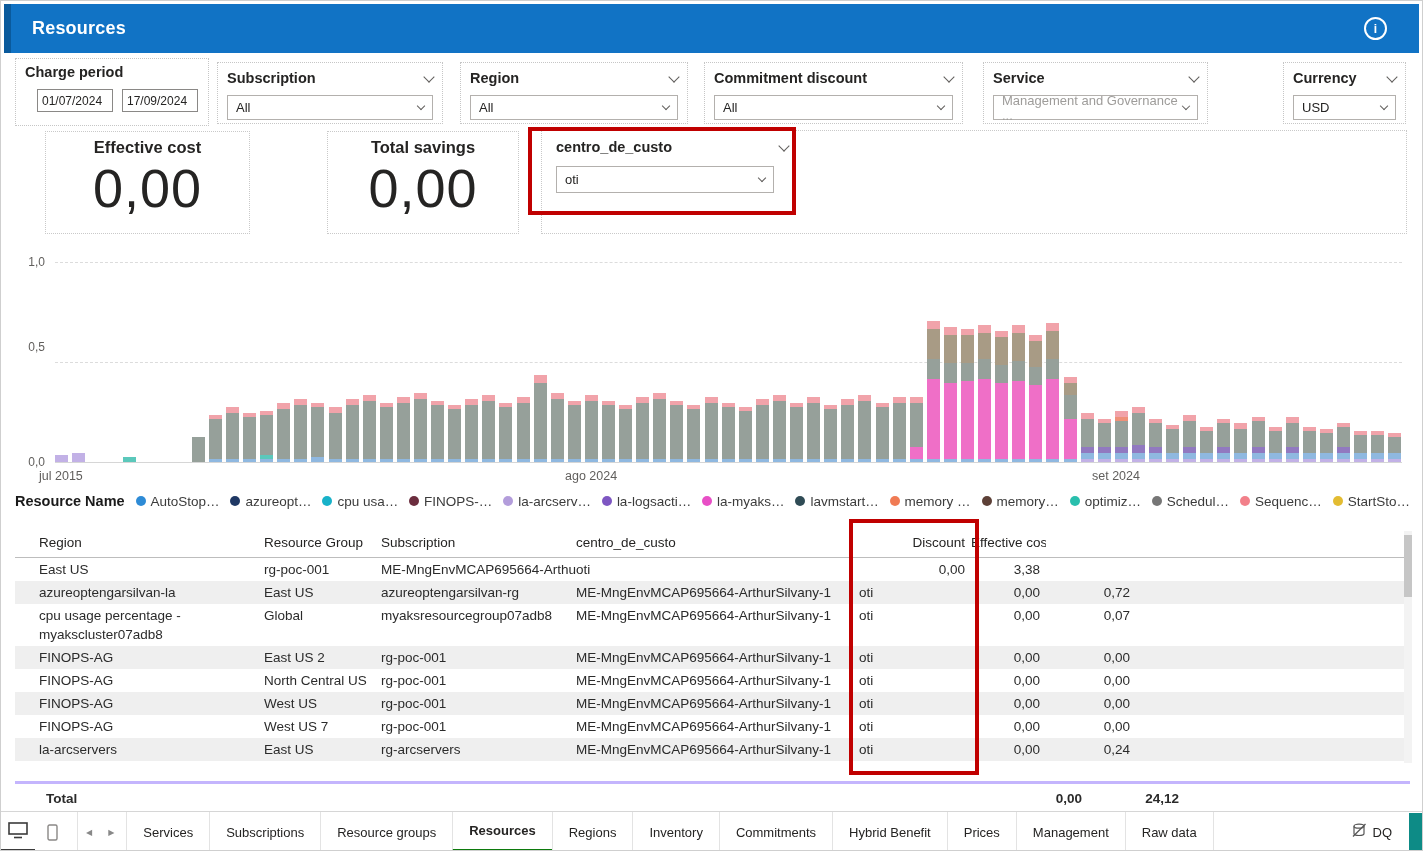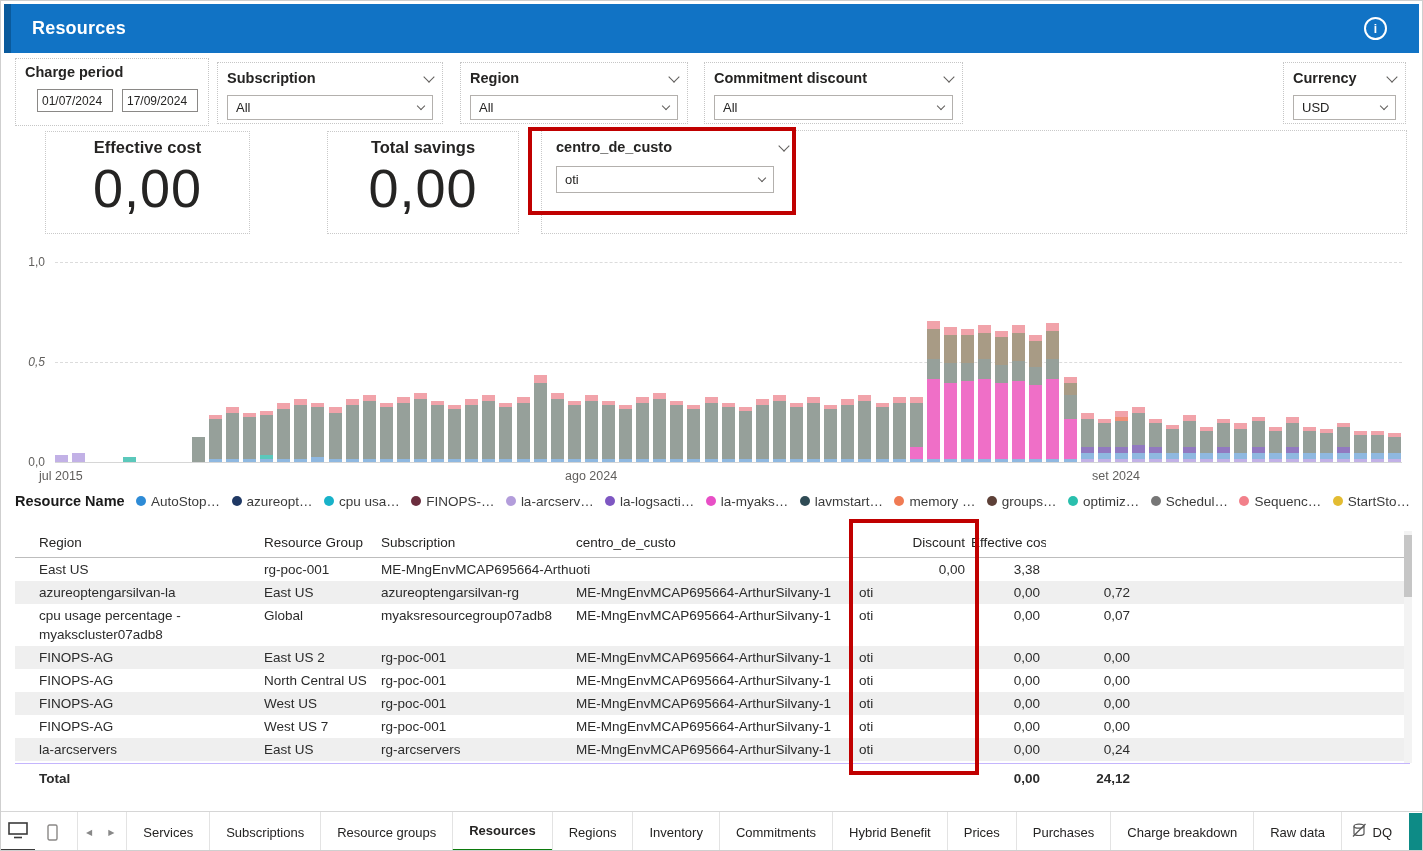--- a/index.html
+++ b/index.html
@@ -44,21 +44,21 @@
   .centro-slicer .fselect{width:218px;height:27px;margin-top:9px;}
 
   
   .redbox{position:absolute;border:4px solid #C00000;z-index:60;}
   .rb1{left:527px;top:126px;width:260px;height:80px;}
   .rb2{left:848px;top:518px;width:122px;height:248px;}
 
   
   .chart{position:absolute;left:14px;top:248px;width:1395px;height:234px;}
   .ytick{position:absolute;left:0;width:30px;text-align:right;font-size:12px;color:#605e5c;}
-  .yt-1{top:6px;}.yt-05{top:106px;font-style:italic;}.yt-0{top:206px;}
+  .yt-1{top:6px;}.yt-05{top:91px;}.yt-0{top:206px;}
   .grid{position:absolute;left:40px;right:8px;height:0;border-top:1px dashed #dcdcdc;}
   .g1{bottom:220px;}.g05{bottom:120px;}
   .baseline{position:absolute;left:40px;right:8px;bottom:20px;border-top:1px solid #d6d6d6;}
   .bars{position:absolute;left:40px;right:8px;bottom:20px;height:200px;display:flex;align-items:flex-end;justify-content:space-between;}
   .bar{width:13px;display:flex;flex-direction:column-reverse;cursor:pointer;}
   .xlabel{position:absolute;bottom:0;font-size:12.5px;color:#605e5c;}
   .xl-jul{left:24px;}.xl-ago{left:550px;}.xl-set{left:1077px;}
 
   
   .legend{position:absolute;left:14px;top:492px;width:1395px;display:flex;align-items:center;gap:6px;
@@ -68,21 +68,21 @@
   .leg-bullet{width:10px;height:10px;border-radius:50%;flex:none;}
 
   
   .table{position:absolute;left:14px;top:526px;width:1395px;font-size:13.5px;color:#2b2b2b;}
   .trow{display:grid;grid-template-columns:24px 225px 117px 195px 283px 112px 75px 90px 1fr;align-items:start;}
   .thead{height:30px;align-items:center;border-bottom:1px solid #bdbdbd;color:#252423;}
   .cell{padding:2px 6px 2px 0;line-height:19px;overflow:hidden;white-space:nowrap;}
   .cell.wrap{white-space:normal;}
   .num{text-align:right;}
   .trow.striped{background:#efefef;}
-  .trow-total{border-top:1px solid #c4b5fd;height:28px;align-items:center;font-weight:700;margin-top:2px;}
+  .trow-total{border-top:3px solid #c4b5fd;height:28px;align-items:center;font-weight:700;margin-top:20px;gap:7px;}
   .vscroll{position:absolute;right:10px;top:530px;width:8px;height:232px;background:#f3f3f3;}
   .vthumb{margin-top:4px;height:62px;background:#c6c6c6;}
 
   
   .footer{position:absolute;left:0;right:0;top:810px;height:40px;border-top:1px solid #d6d6d6;display:flex;
           align-items:stretch;background:#fff;}
   .dev{width:34px;display:flex;align-items:center;justify-content:center;cursor:pointer;}
   .dev-active{border-bottom:3px solid #3b3b3b;}
   .navarrows{display:flex;align-items:center;margin:0 4px 0 8px;border-left:1px solid #e3e3e3;}
   .arr{font-size:8px;color:#888;padding:0 8px;cursor:pointer;}
@@ -138,20 +138,30 @@
     <div class="fhead">
         <span class="lbl">Commitment discount</span>
         <span class="chev"></span>
       </div>
     <div class="fselect">
         <span class="selval">All</span>
         <span class="chev small"></span>
       </div>
   </div>
 
+  <div class="fgroup fg-service">
+    <div class="fhead">
+        <span class="lbl">Service</span>
+        <span class="chev"></span>
+      </div>
+    <div class="fselect">
+        <span class="selval gray">Management and Governance ...</span>
+        <span class="chev small"></span>
+      </div>
+  </div>
 
   <div class="fgroup fg-currency">
     <div class="fhead">
         <span class="lbl">Currency</span>
         <span class="chev"></span>
       </div>
     <div class="fselect">
         <span class="selval">USD</span>
         <span class="chev small"></span>
       </div>
@@ -646,21 +656,21 @@
       <span class="leg-item">
         <span class="leg-bullet" style="background: rgb(47, 75, 85);"></span>
         <span>lavmstart…</span>
       </span>
       <span class="leg-item">
         <span class="leg-bullet" style="background: rgb(240, 123, 84);"></span>
         <span>memory …</span>
       </span>
       <span class="leg-item">
         <span class="leg-bullet" style="background: rgb(93, 64, 55);"></span>
-        <span>groups…</span>
+        <span>memory…</span>
       </span>
       <span class="leg-item">
         <span class="leg-bullet" style="background: rgb(41, 191, 173);"></span>
         <span>optimiz…</span>
       </span>
       <span class="leg-item">
         <span class="leg-bullet" style="background: rgb(118, 118, 118);"></span>
         <span>Schedul…</span>
       </span>
       <span class="leg-item">
@@ -808,22 +818,21 @@
     <div class="tabs" id="tab-list">
         <div class="tab">Services</div>
         <div class="tab">Subscriptions</div>
         <div class="tab">Resource groups</div>
         <div class="tab active">Resources</div>
         <div class="tab">Regions</div>
         <div class="tab">Inventory</div>
         <div class="tab">Commitments</div>
         <div class="tab">Hybrid Benefit</div>
         <div class="tab">Prices</div>
-        <div class="tab">Purchases</div>
-        <div class="tab">Charge breakdown</div>
+        <div class="tab">Management</div>
         <div class="tab">Raw data</div>
       </div>
     <div class="dq">
       <span>
         <svg width="16" height="15" viewBox="0 0 16 15">
             <ellipse cx="8" cy="3.2" rx="5" ry="2" fill="none" stroke="#555" stroke-width="1.2"></ellipse>
             <path d="M3 3.2v7.3c0 1.1 2.2 2 5 2s5-.9 5-2V3.2" fill="none" stroke="#555" stroke-width="1.2"></path>
             <line x1="2" y1="13.5" x2="14.5" y2="1" stroke="#555" stroke-width="1.2"></line>
           </svg>
       </span>

